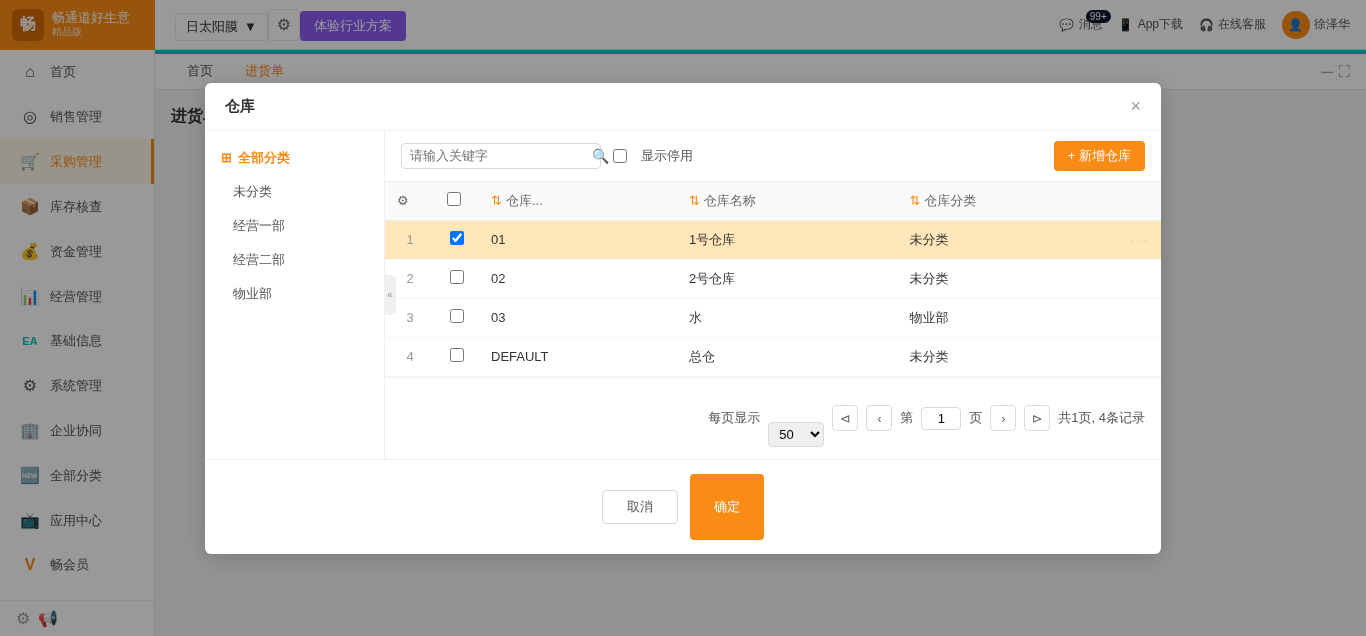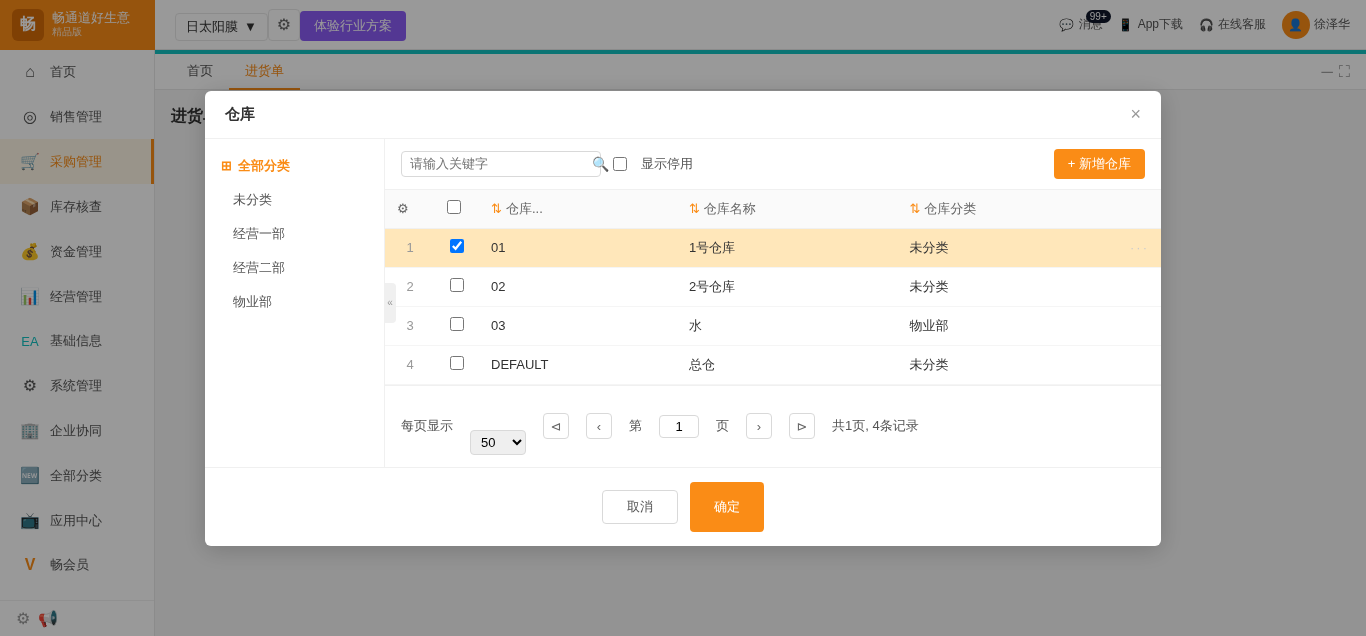--- a/index.html
+++ b/index.html
@@ -219,22 +219,22 @@
       color: #333;
       border-bottom: 1px solid #f5f5f5;
     }
     tbody tr.row-selected { background: #ffe7ba; }
     .row-num { text-align: center; color: #999; }
     .checkbox-cell { text-align: center; }
     .cb { width: 14px; height: 14px; cursor: pointer; }
 
     
     .pagination {
-      display: flex; align-items: center; justify-content: flex-start;
-      gap: 17px; padding: 12px 16px;
+      display: flex; align-items: center; justify-content: flex-end;
+      gap: 8px; padding: 12px 16px;
       border-top: 1px solid #f0f0f0;
       font-size: 13px; color: #555;
     }
     .page-select {
       border: 1px solid #d9d9d9; border-radius: 4px;
       padding: 3px 6px; font-size: 13px; cursor: pointer; margin-top: 32px;
     }
     .page-btn {
       width: 26px; height: 26px; border: 1px solid #d9d9d9; border-radius: 4px;
       display: flex; align-items: center; justify-content: center;
@@ -251,21 +251,21 @@
       gap: 12px;
       padding: 14px 20px;
       border-top: 1px solid #f0f0f0;
     }
     .cancel-btn {
       background: #fff; border: 1px solid #d9d9d9; border-radius: 4px;
       padding: 7px 24px; cursor: pointer; font-size: 13px; color: #555;
     }
     .confirm-btn {
       background: #fa8c16; color: white; border: none; border-radius: 4px;
-      padding: 16px 24px; cursor: pointer; font-size: 13px;
+      padding: 24px 24px; cursor: pointer; font-size: 13px;
     }
 
     .col-sort { display: inline-flex; align-items: center; gap: 4px; }
   </style>
 </head>
 <body>
 
 <div class="top-header" style="padding:0;">
   <div class="logo-area">
     <div class="logo-icon">
@@ -326,21 +326,21 @@
     </div>
     <div class="sidebar-item">
       <span class="s-icon">💰</span>
       <span>资金管理</span>
     </div>
     <div class="sidebar-item">
       <span class="s-icon">📊</span>
       <span>经营管理</span>
     </div>
     <div class="sidebar-item">
-      <span class="s-icon" style="font-size:13px;font-weight:normal;color:#13c2c2;">EA</span>
+      <span class="s-icon" style="font-size:11px;font-weight:bold;color:#13c2c2;">EA</span>
       <span>基础信息</span>
     </div>
     <div class="sidebar-item">
       <span class="s-icon">⚙</span>
       <span>系统管理</span>
     </div>
     <div class="sidebar-item">
       <span class="s-icon">🏢</span>
       <span>企业协同</span>
     </div>

